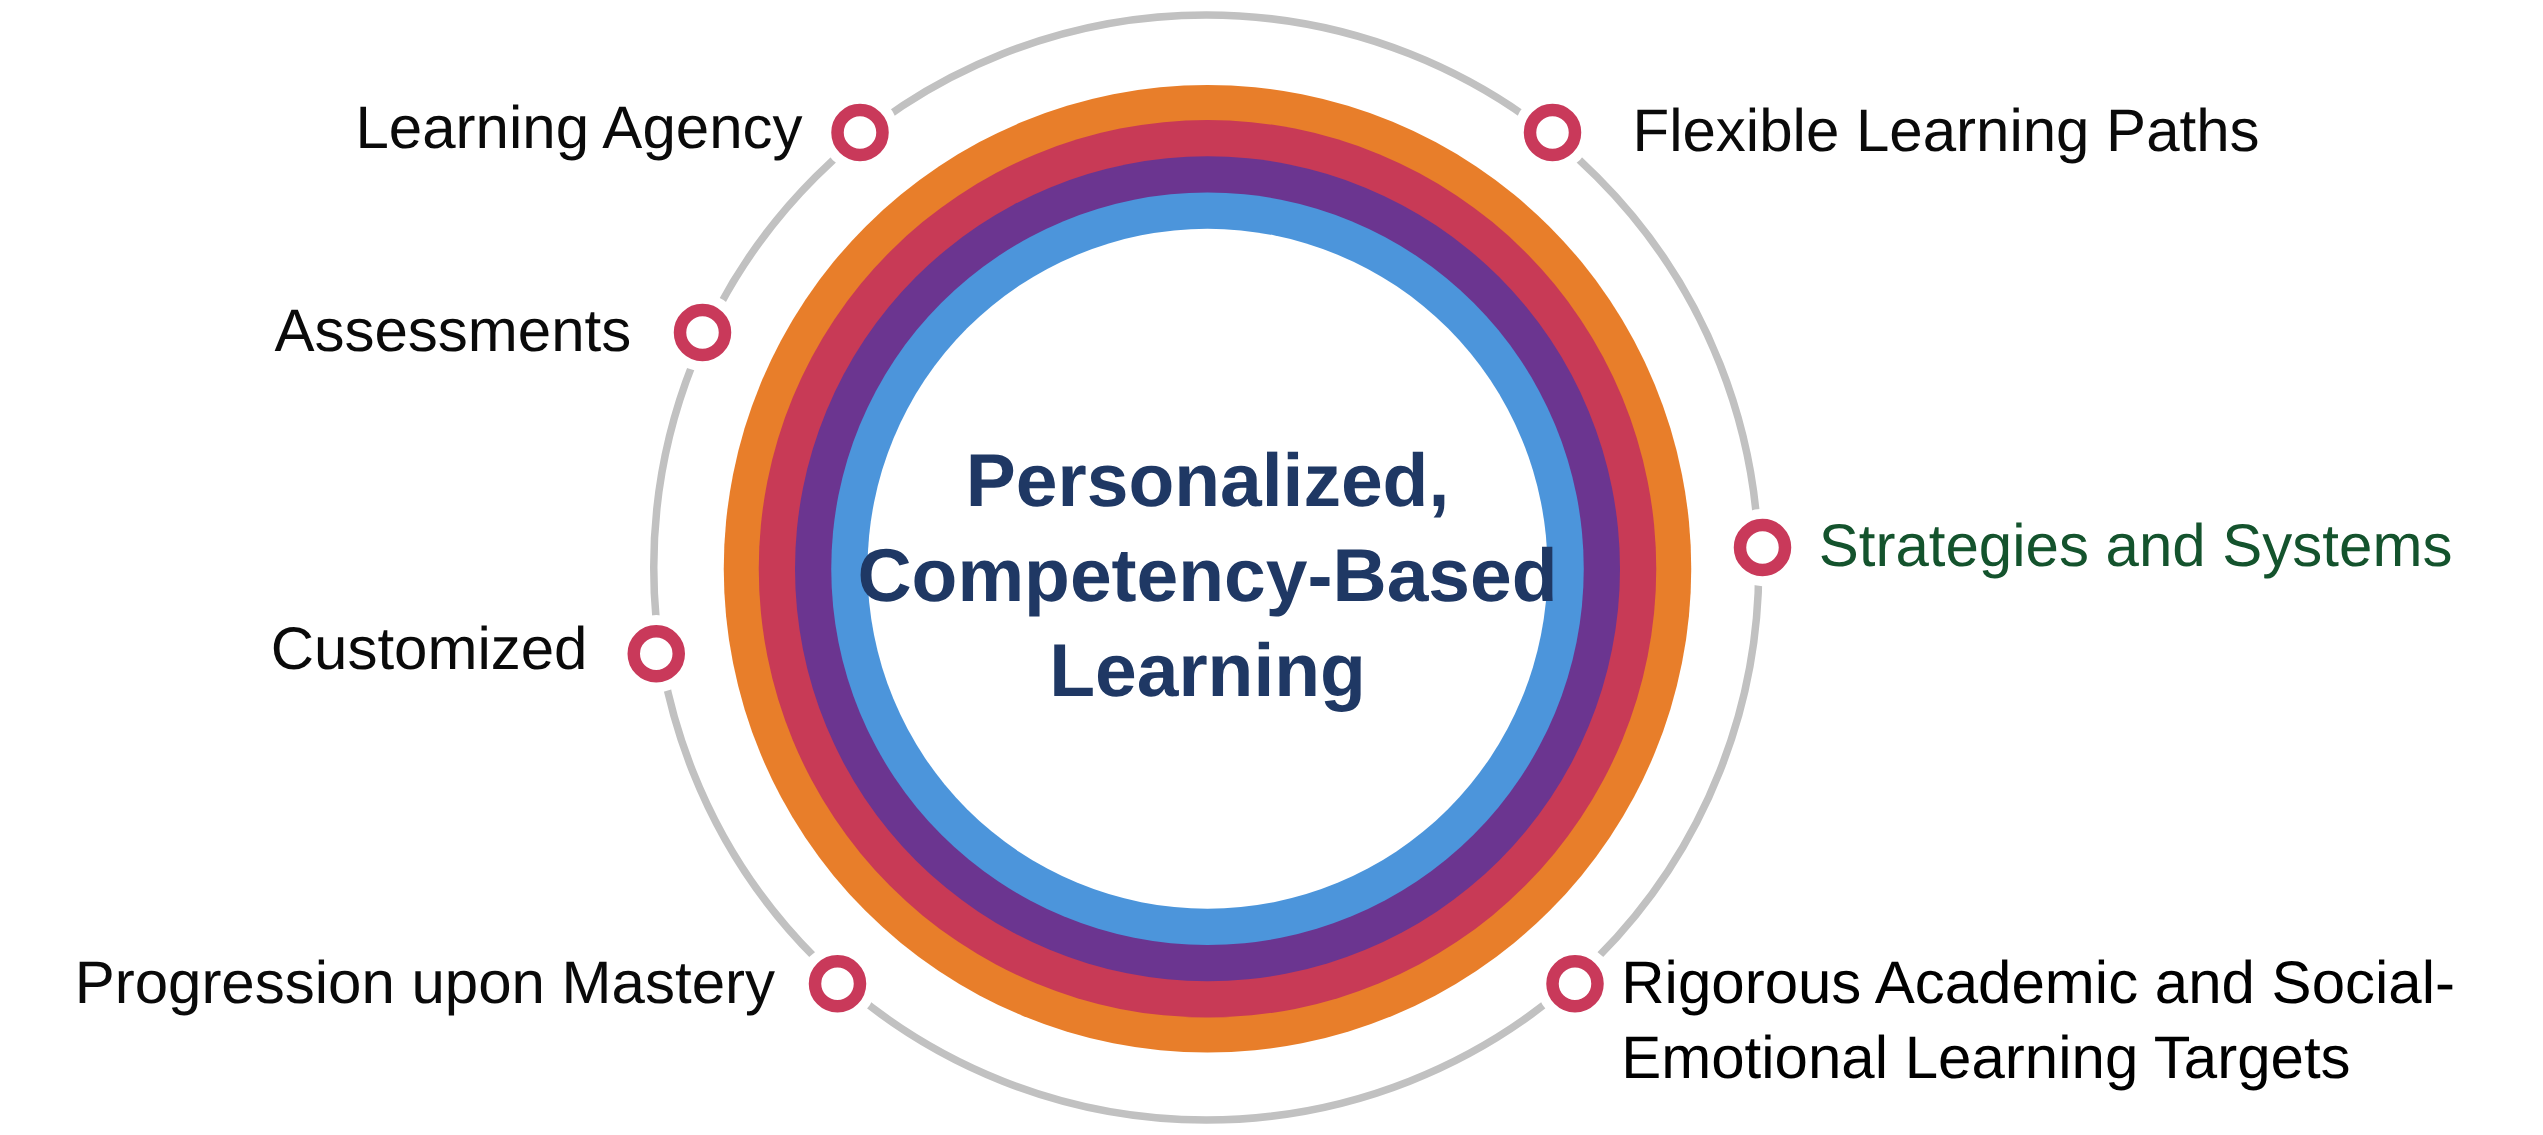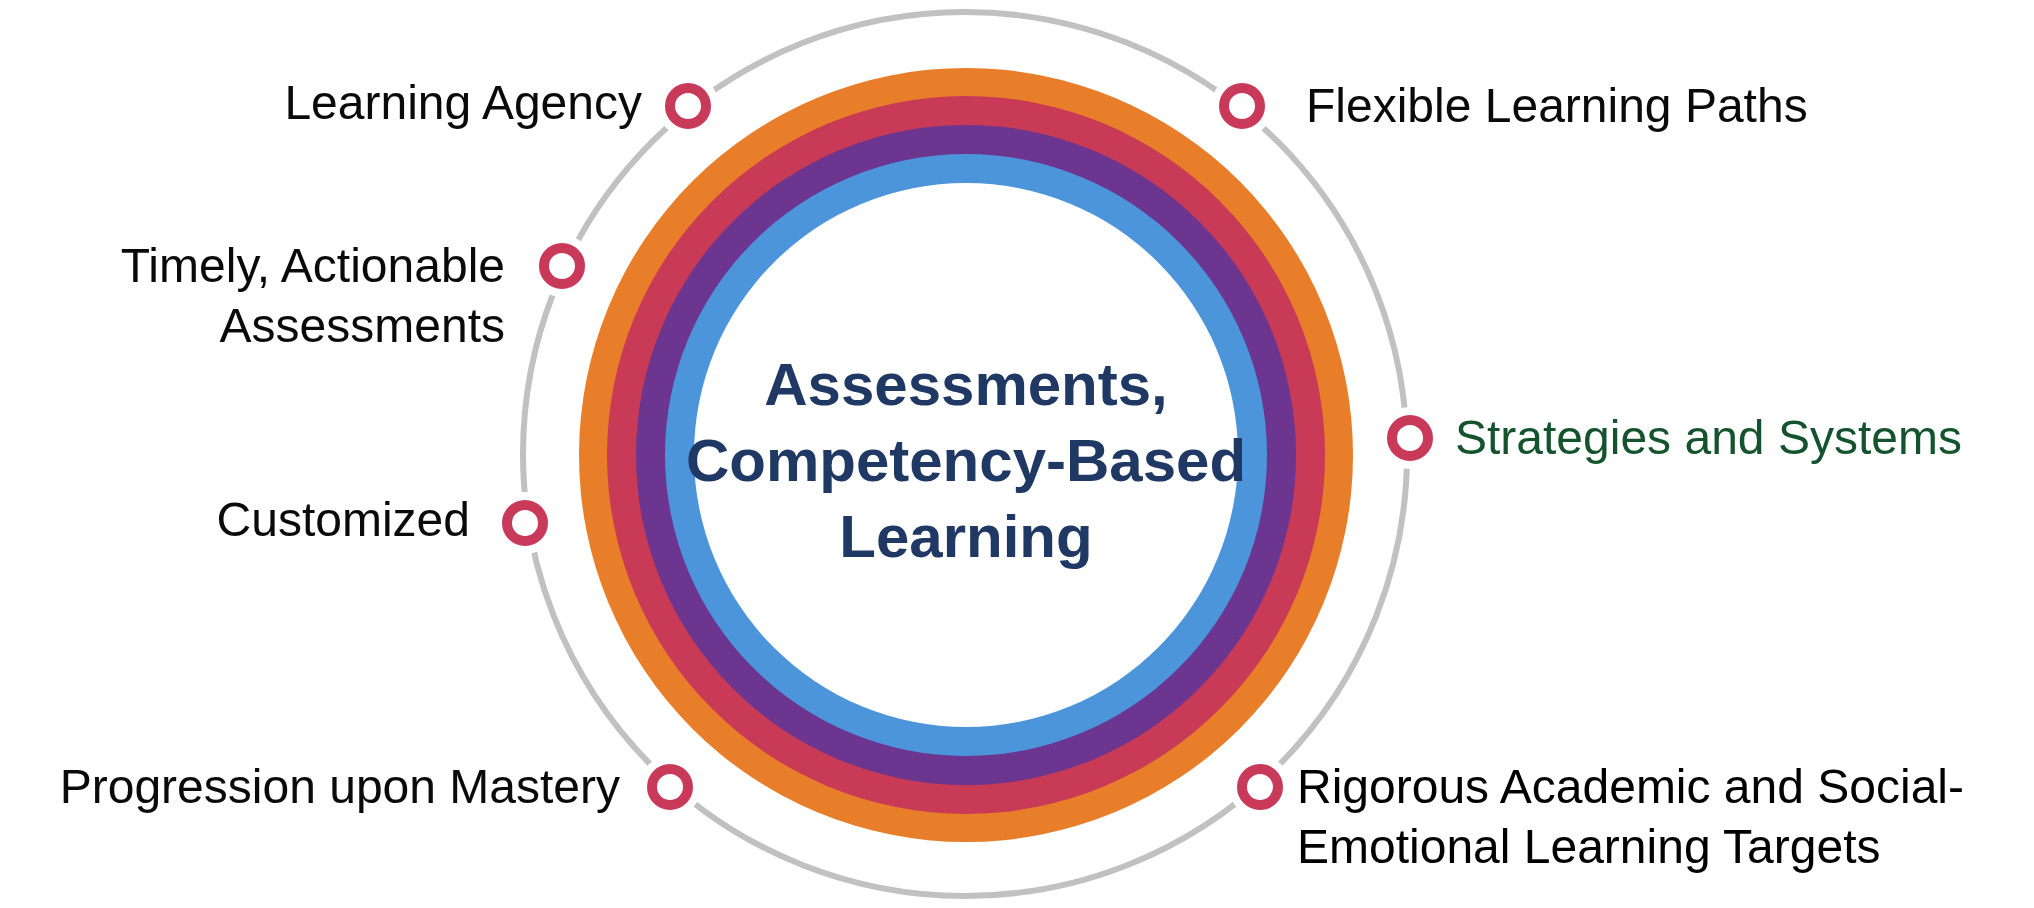--- a/index.html
+++ b/index.html
@@ -70,21 +70,21 @@
 
   <div id="orbit" class="circle" style="border-color: rgb(193, 193, 193);"></div>
 
   <div id="ring-orange" class="circle" style="background-color: rgb(232, 126, 42);"></div>
   <div id="ring-red" class="circle" style="background-color: rgb(200, 58, 86);"></div>
   <div id="ring-purple" class="circle" style="background-color: rgb(107, 53, 144);"></div>
   <div id="ring-blue" class="circle" style="background-color: rgb(76, 149, 219);"></div>
   <div id="ring-core" class="circle" style="background-color: rgb(255, 255, 255);"></div>
 
   <div id="center-title" style="color: rgb(31, 56, 100);">
-    <span class="tline">Assessments,</span>
+    <span class="tline">Personalized,</span>
     <span class="tline">Competency-Based</span>
     <span class="tline">Learning</span>
   </div>
 
   <div id="marker-learner-agency" class="marker"></div>
   <div id="marker-flexible" class="marker"></div>
   <div id="marker-timely" class="marker"></div>
   <div id="marker-strategies" class="marker"></div>
   <div id="marker-customized" class="marker"></div>
   <div id="marker-progression" class="marker"></div>
@@ -92,21 +92,20 @@
 
   <div id="label-learner-agency" class="spoke-label" style="color: rgb(10, 10, 10);">
     <span>Learning Agency</span>
   </div>
 
   <div id="label-flexible" class="spoke-label" style="color: rgb(10, 10, 10);">
     <span>Flexible Learning Paths</span>
   </div>
 
   <div id="label-timely" class="spoke-label" style="color: rgb(10, 10, 10);">
-    <span>Timely, Actionable</span>
     <span>Assessments</span>
   </div>
 
   <div id="label-strategies" class="spoke-label" style="color: #14532d;">
     <span>Strategies and Systems</span>
   </div>
 
   <div id="label-customized" class="spoke-label" style="color: rgb(10, 10, 10);">
     <span>Customized</span>
   </div>

